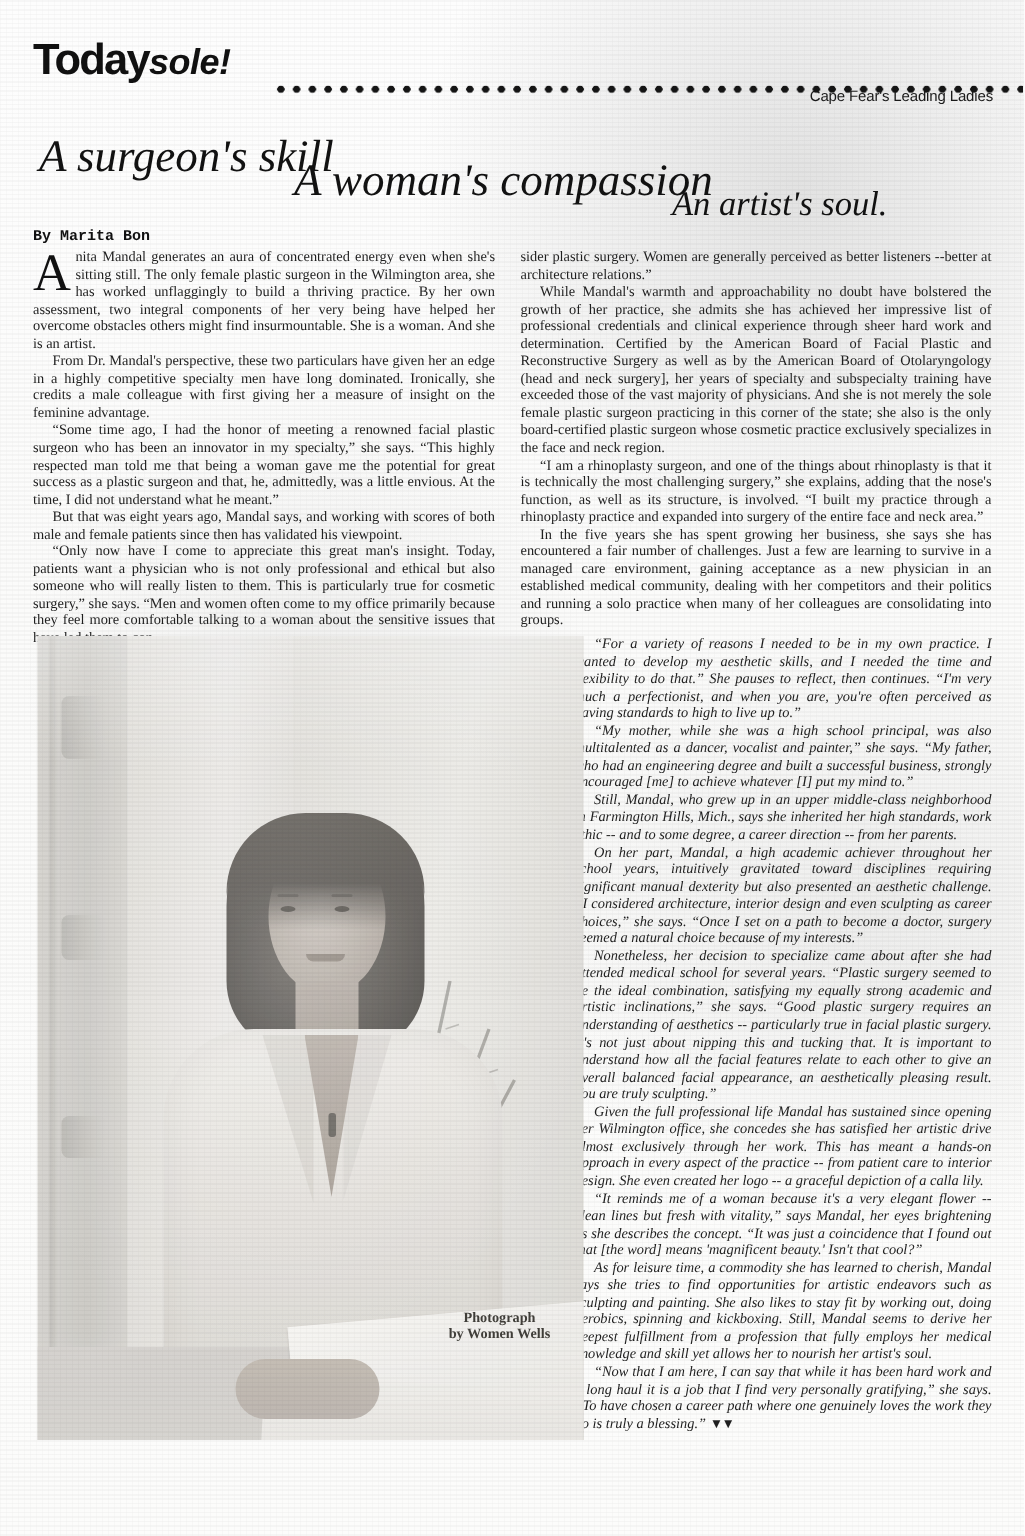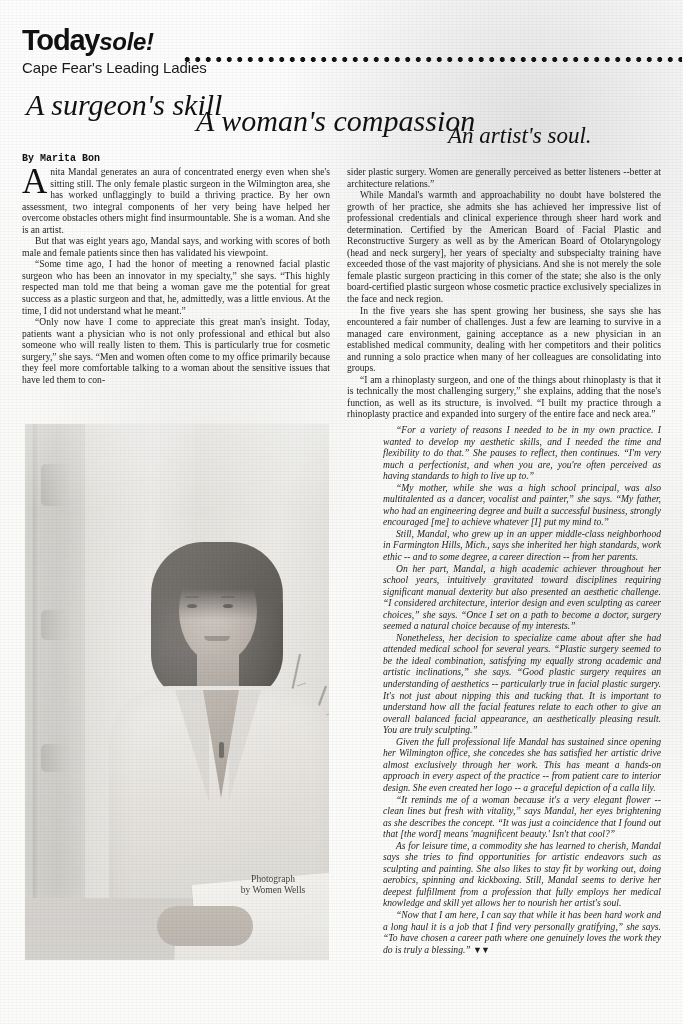--- a/index.html
+++ b/index.html
@@ -25,22 +25,22 @@
       repeating-linear-gradient(0deg, rgba(0,0,0,.5) 0 1px, rgba(0,0,0,0) 1px 3px),
       repeating-linear-gradient(90deg, rgba(0,0,0,.35) 0 1px, rgba(0,0,0,0) 1px 4px);
   }
 
   
   .masthead{position:absolute;left:22px;top:26px;width:640px;height:58px;}
   .rolecall{font-family:"Liberation Sans", sans-serif;letter-spacing:-.5px;
     line-height:1;white-space:nowrap;}
   .rc-role{font-size:29px;font-weight:700;letter-spacing:-1.2px;color:#111;}
   .rc-call{font-size:24px;font-weight:700;font-style:italic;letter-spacing:-.3px;color:#111;}
-  .kicker{font-family:"Liberation Sans", sans-serif;font-size:15px;
-    color:#1a1a1a;margin-top:4px;letter-spacing:-.1px;}
+  .kicker{font-family:"Liberation Sans", sans-serif;font-size:10px;
+    color:#1a1a1a;margin-top:4px;letter-spacing:-.1px;text-align:right;}
   .dotrule{position:absolute;left:160px;top:30px;width:500px;height:7px;
     background-image:radial-gradient(circle, #151515 0 2.3px, rgba(0,0,0,0) 2.6px);
     background-size:10.5px 7px;background-repeat:repeat-x;}
 
   
   .headline{position:absolute;left:0;top:86px;width:561px;height:72px;}
   .hl{position:absolute;font-family:"Liberation Serif", serif;font-style:italic;
     color:#121212;white-space:nowrap;line-height:1;
     transform-origin:left bottom;}
   .hl1{left:26px;top:4px;font-size:30px;}
@@ -58,26 +58,27 @@
 
   .byline{position:absolute;left:22px;top:153px;font-family:Liberation Mono, monospace;
     font-weight:700;font-size:10px;color:#111;}
 
   .dropcap{float:left;font-size:35px;line-height:28px;font-family:"Liberation Serif",serif;
     padding:1px 3px 0 0;margin-top:1px;color:#111;}
 
   .endmark{font-size:9px;letter-spacing:-1px;}
 
   
-  .photo{position:absolute;left:25px;top:424px;width:304px;height:536px;
+  .photo{position:absolute;left:25px;top:424px;width:364px;height:536px;
     overflow:hidden;
     background:
       linear-gradient(180deg, rgba(250,250,248,.0) 0%, rgba(236,234,230,.0) 100%),
       #e9e7e3;
     filter:contrast(.92) brightness(1.02);
+    font-weight:bold;
   }
   
   .ph-wallL{position:absolute;left:0;top:0;width:60px;height:100%;
     background:linear-gradient(90deg,#d8d6d1 0%,#cfcdc8 55%,#d9d7d2 100%);}
   .ph-shelfedge{position:absolute;left:8px;top:0;width:6px;height:100%;
     background:linear-gradient(90deg,#bdbbb6,#d6d4cf);opacity:.8;}
   .ph-wallM{position:absolute;left:60px;top:0;width:110px;height:100%;
     background:linear-gradient(90deg,#e6e4df 0%,#efedea 60%,#e7e5e1 100%);}
   .ph-wallR{position:absolute;left:170px;top:0;right:0;height:100%;
     background:linear-gradient(100deg,#e4e2dd 0%,#efeeea 45%,#dedcd7 100%);}
@@ -148,30 +149,31 @@
   <div class="headline">
     <div class="hl hl1">A surgeon's skill</div>
     <div class="hl hl2">A woman's compassion</div>
     <div class="hl hl3">An artist's soul.</div>
   </div>
 
   <div class="byline">By Marita Bon</div>
 
   <div class="col colL">
     <p class="noind"><span class="dropcap">A</span><span>nita Mandal generates an aura of concentrated energy even when she's sitting still. The only female plastic surgeon in the Wilmington area, she has worked unflaggingly to build a thriving practice. By her own assessment, two integral components of her very being have helped her overcome obstacles others might find insurmountable. She is a woman. And she is an artist.</span></p>
+    <p>From Dr. Mandal's perspective, these two particulars have given her an edge in a highly competitive specialty men have long dominated. Ironically, she credits a male colleague with first giving her a measure of insight on the feminine advantage.</p>
+    <p>“Some time ago, I had the honor of meeting a renowned facial plastic surgeon who has been an innovator in my specialty,” she says. “This highly respected man told me that being a woman gave me the potential for great success as a plastic surgeon and that, he, admittedly, was a little envious. At the time, I did not understand what he meant.”</p>
     <p>But that was eight years ago, Mandal says, and working with scores of both male and female patients since then has validated his viewpoint.</p>
-    <p>“Some time ago, I had the honor of meeting a renowned facial plastic surgeon who has been an innovator in my specialty,” she says. “This highly respected man told me that being a woman gave me the potential for great success as a plastic surgeon and that, he, admittedly, was a little envious. At the time, I did not understand what he meant.”</p>
     <p>“Only now have I come to appreciate this great man's insight. Today, patients want a physician who is not only professional and ethical but also someone who will really listen to them. This is particularly true for cosmetic surgery,” she says. “Men and women often come to my office primarily because they feel more comfortable talking to a woman about the sensitive issues that have led them to con-</p>
   </div>
 
   <div class="col colR">
     <p class="noind">sider plastic surgery. Women are generally perceived as better listeners --better at architecture relations.”</p>
     <p>While Mandal's warmth and approachability no doubt have bolstered the growth of her practice, she admits she has achieved her impressive list of professional credentials and clinical experience through sheer hard work and determination. Certified by the American Board of Facial Plastic and Reconstructive Surgery as well as by the American Board of Otolaryngology (head and neck surgery], her years of specialty and subspecialty training have exceeded those of the vast majority of physicians. And she is not merely the sole female plastic surgeon practicing in this corner of the state; she also is the only board-certified plastic surgeon whose cosmetic practice exclusively specializes in the face and neck region.</p>
+    <p>“I am a rhinoplasty surgeon, and one of the things about rhinoplasty is that it is technically the most challenging surgery,” she explains, adding that the nose's function, as well as its structure, is involved. “I built my practice through a rhinoplasty practice and expanded into surgery of the entire face and neck area.”</p>
     <p>In the five years she has spent growing her business, she says she has encountered a fair number of challenges. Just a few are learning to survive in a managed care environment, gaining acceptance as a new physician in an established medical community, dealing with her competitors and their politics and running a solo practice when many of her colleagues are consolidating into groups.</p>
-    <p>“I am a rhinoplasty surgeon, and one of the things about rhinoplasty is that it is technically the most challenging surgery,” she explains, adding that the nose's function, as well as its structure, is involved. “I built my practice through a rhinoplasty practice and expanded into surgery of the entire face and neck area.”</p>
   </div>
 
   <div class="col colR2">
     <p>“For a variety of reasons I needed to be in my own practice. I wanted to develop my aesthetic skills, and I needed the time and flexibility to do that.” She pauses to reflect, then continues. “I'm very much a perfectionist, and when you are, you're often perceived as having standards to high to live up to.”</p>
     <p>“My mother, while she was a high school principal, was also multitalented as a dancer, vocalist and painter,” she says. “My father, who had an engineering degree and built a successful business, strongly encouraged [me] to achieve whatever [I] put my mind to.”</p>
     <p>Still, Mandal, who grew up in an upper middle-class neighborhood in Farmington Hills, Mich., says she inherited her high standards, work ethic -- and to some degree, a career direction -- from her parents.</p>
     <p>On her part, Mandal, a high academic achiever throughout her school years, intuitively gravitated toward disciplines requiring significant manual dexterity but also presented an aesthetic challenge. “I considered architecture, interior design and even sculpting as career choices,” she says. “Once I set on a path to become a doctor, surgery seemed a natural choice because of my interests.”</p>
     <p>Nonetheless, her decision to specialize came about after she had attended medical school for several years. “Plastic surgery seemed to be the ideal combination, satisfying my equally strong academic and artistic inclinations,” she says. “Good plastic surgery requires an understanding of aesthetics -- particularly true in facial plastic surgery. It's not just about nipping this and tucking that. It is important to understand how all the facial features relate to each other to give an overall balanced facial appearance, an aesthetically pleasing result. You are truly sculpting.”</p>
     <p>Given the full professional life Mandal has sustained since opening her Wilmington office, she concedes she has satisfied her artistic drive almost exclusively through her work. This has meant a hands-on approach in every aspect of the practice -- from patient care to interior design. She even created her logo -- a graceful depiction of a calla lily.</p>
     <p>“It reminds me of a woman because it's a very elegant flower -- clean lines but fresh with vitality,” says Mandal, her eyes brightening as she describes the concept. “It was just a coincidence that I found out that [the word] means 'magnificent beauty.' Isn't that cool?”</p>

